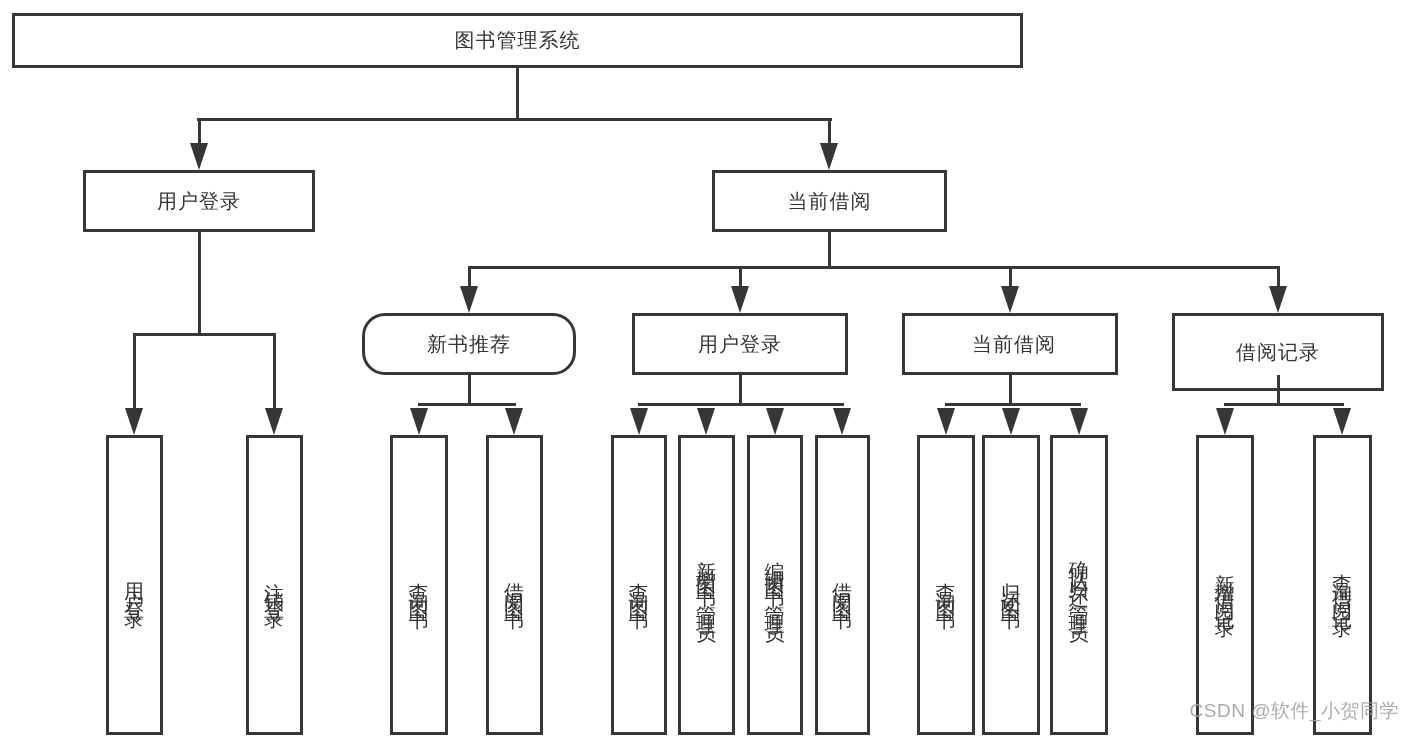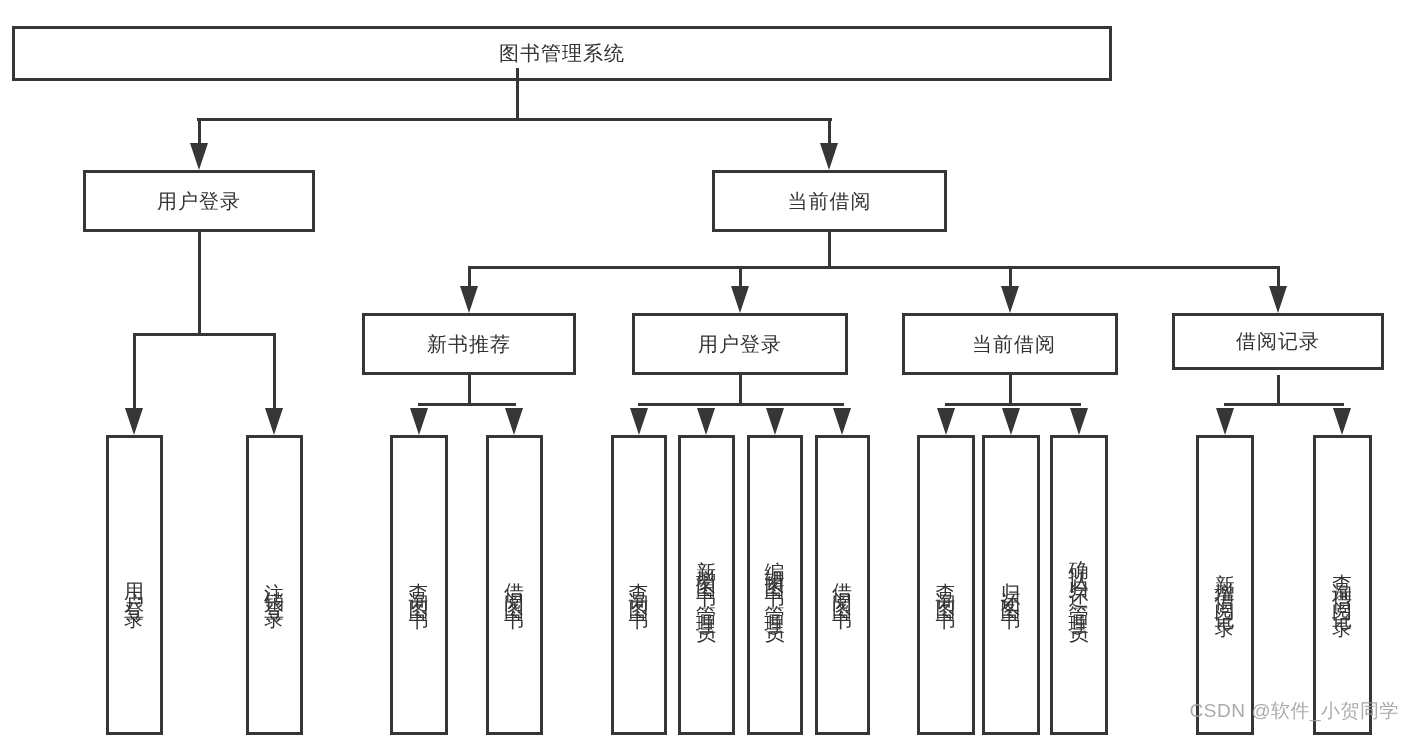--- a/index.html
+++ b/index.html
@@ -35,21 +35,21 @@
   .watermark{
     position:absolute;right:6px;bottom:23px;font-size:19px;
     color:var(--watermark);opacity:.85;letter-spacing:.5px;white-space:nowrap;
   }
 </style>
 </head>
 <body>
 
 <div id="canvas">
 
-  <div class="hbox" style="left:12px;top:26px;width:1100px;height:55px;">
+  <div class="hbox" style="left:12px;top:13px;width:1011px;height:55px;">
     <span>图书管理系统</span>
   </div>
 
   <div class="vl" style="left:516px;top:68px;height:50px;"></div>
   <div class="hl" style="left:197px;top:118px;width:635px;"></div>
   <div class="vl" style="left:198px;top:118px;height:27px;"></div>
   <div class="vl" style="left:828px;top:118px;height:27px;"></div>
   <div class="arr" style="left:190px;top:143px;"></div>
   <div class="arr" style="left:820px;top:143px;"></div>
 
@@ -71,30 +71,30 @@
   <div class="hl" style="left:468px;top:266px;width:812px;"></div>
   <div class="vl" style="left:468px;top:266px;height:22px;"></div>
   <div class="vl" style="left:739px;top:266px;height:22px;"></div>
   <div class="vl" style="left:1009px;top:266px;height:22px;"></div>
   <div class="vl" style="left:1277px;top:266px;height:22px;"></div>
   <div class="arr" style="left:460px;top:286px;"></div>
   <div class="arr" style="left:731px;top:286px;"></div>
   <div class="arr" style="left:1001px;top:286px;"></div>
   <div class="arr" style="left:1269px;top:286px;"></div>
 
-  <div class="hbox" style="left:362px;top:313px;width:214px;height:62px;">
+  <div class="hbox" style="left:362px;top:313px;width:214px;height:62px;border-radius:23px;">
     <span>新书推荐</span>
   </div>
   <div class="hbox" style="left:632px;top:313px;width:216px;height:62px;">
     <span>用户登录</span>
   </div>
   <div class="hbox" style="left:902px;top:313px;width:216px;height:62px;padding-left:8px;">
     <span>当前借阅</span>
   </div>
-  <div class="hbox" style="left:1172px;top:313px;width:212px;height:57px;">
+  <div class="hbox" style="left:1172px;top:313px;width:212px;height:78px;">
     <span>借阅记录</span>
   </div>
 
   <div class="vl" style="left:468px;top:375px;height:31px;"></div>
   <div class="hl" style="left:418px;top:403px;width:98px;"></div>
   <div class="arr" style="left:410px;top:408px;"></div>
   <div class="arr" style="left:505px;top:408px;"></div>
 
   <div class="vl" style="left:739px;top:375px;height:31px;"></div>
   <div class="hl" style="left:638px;top:403px;width:206px;"></div>

